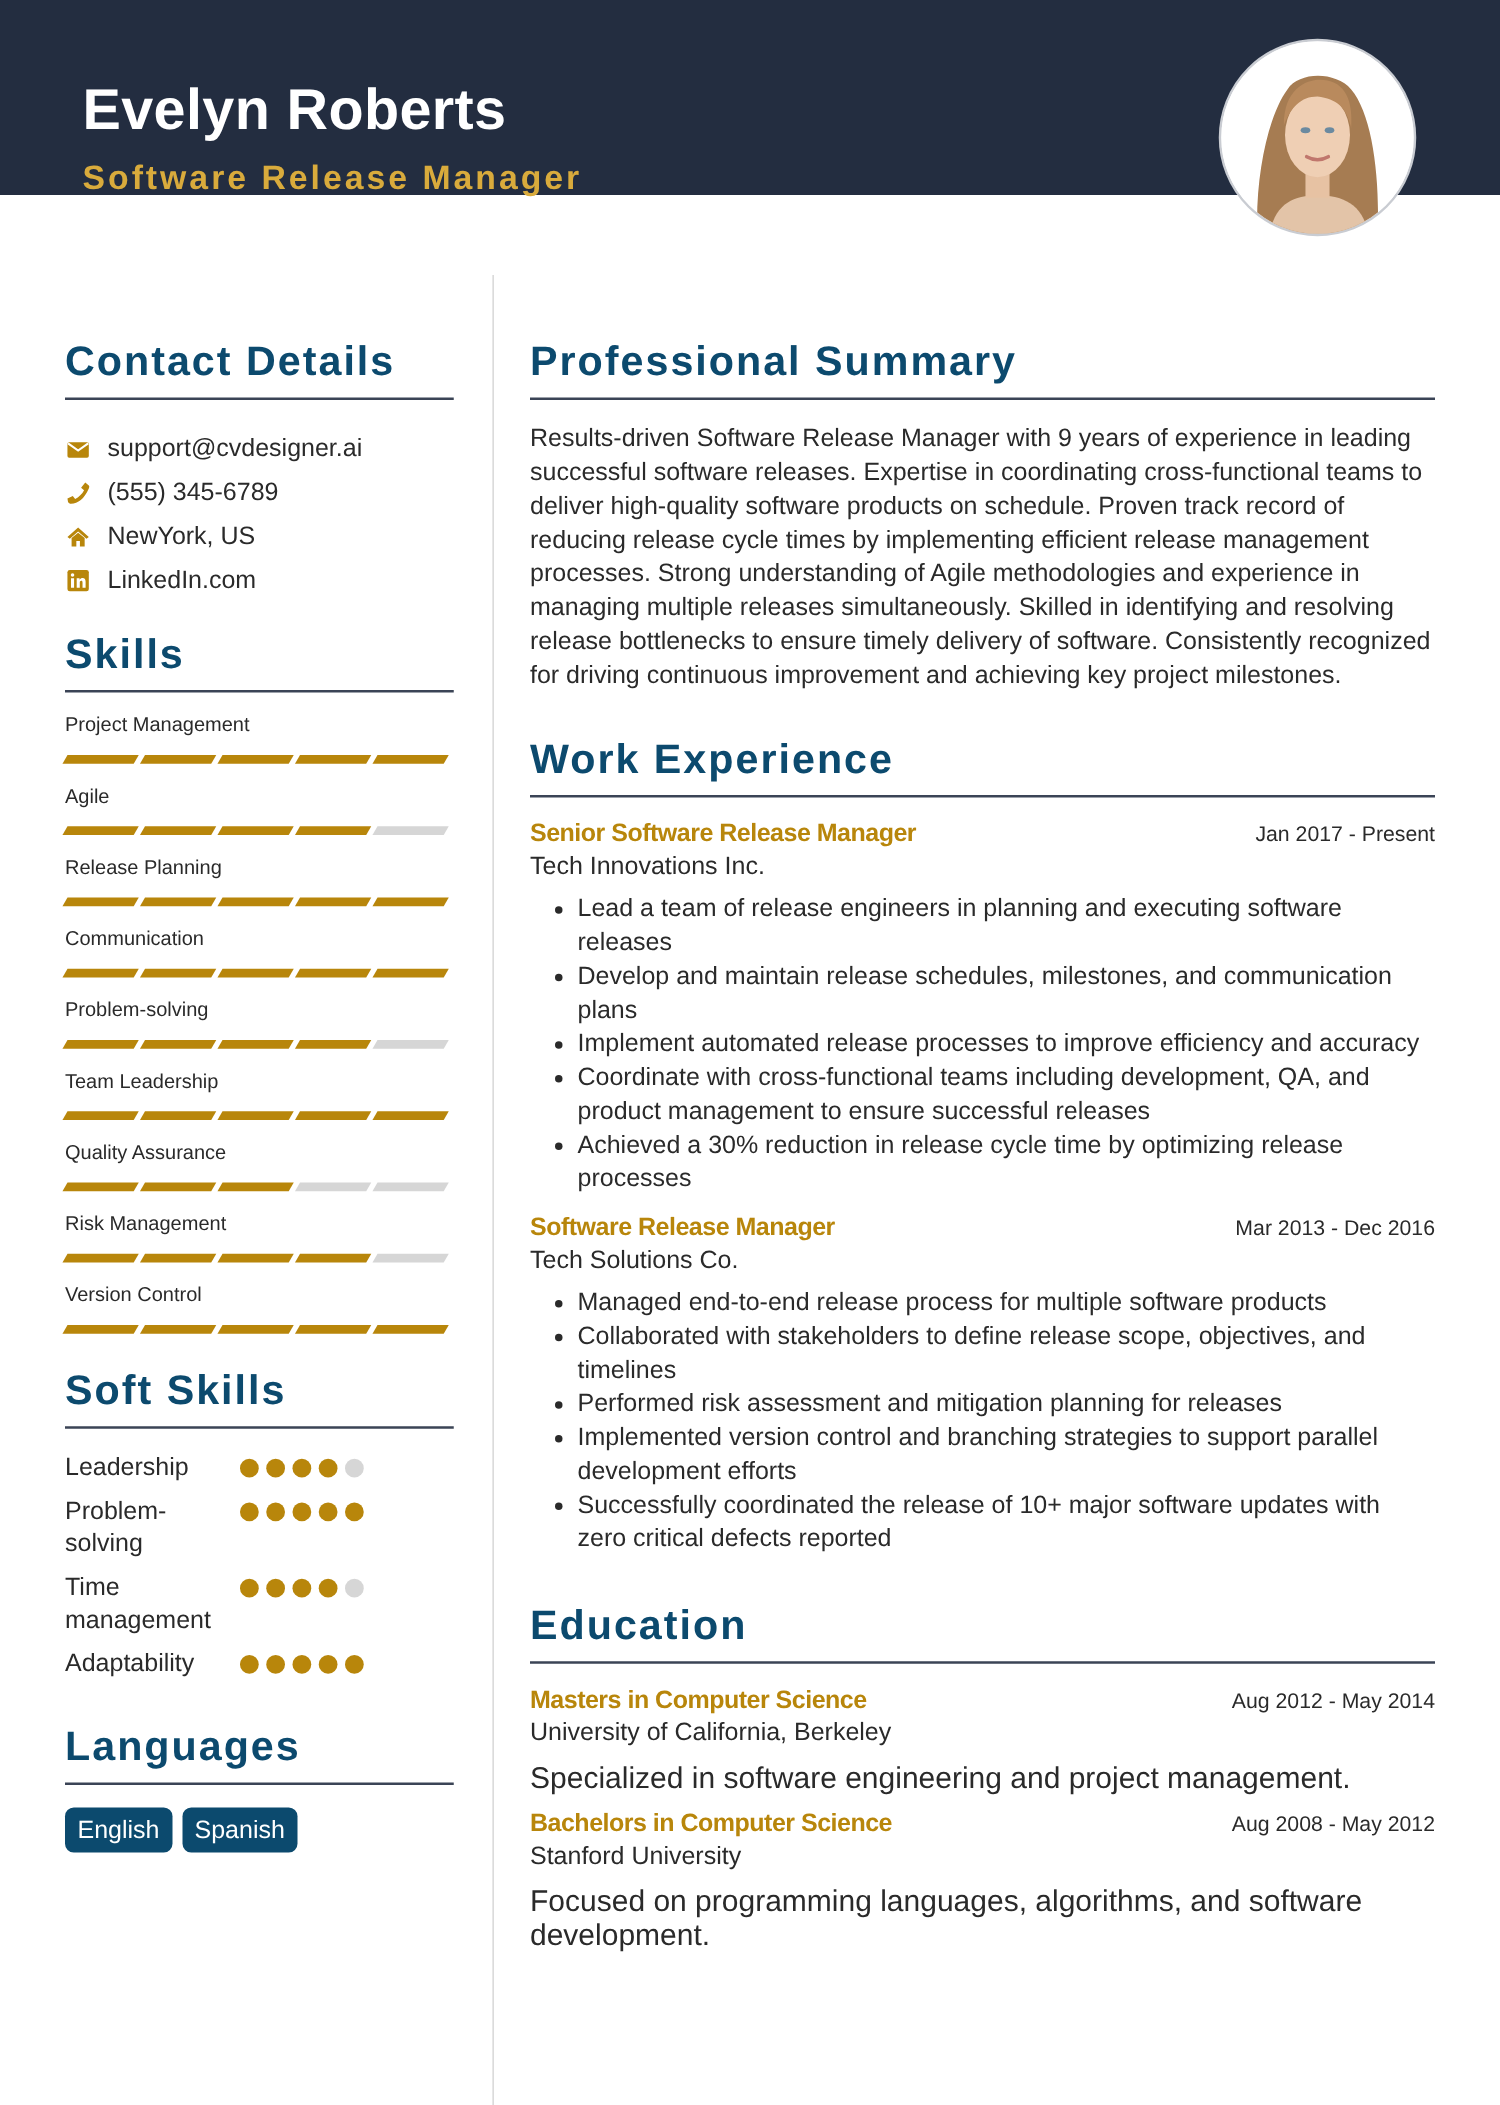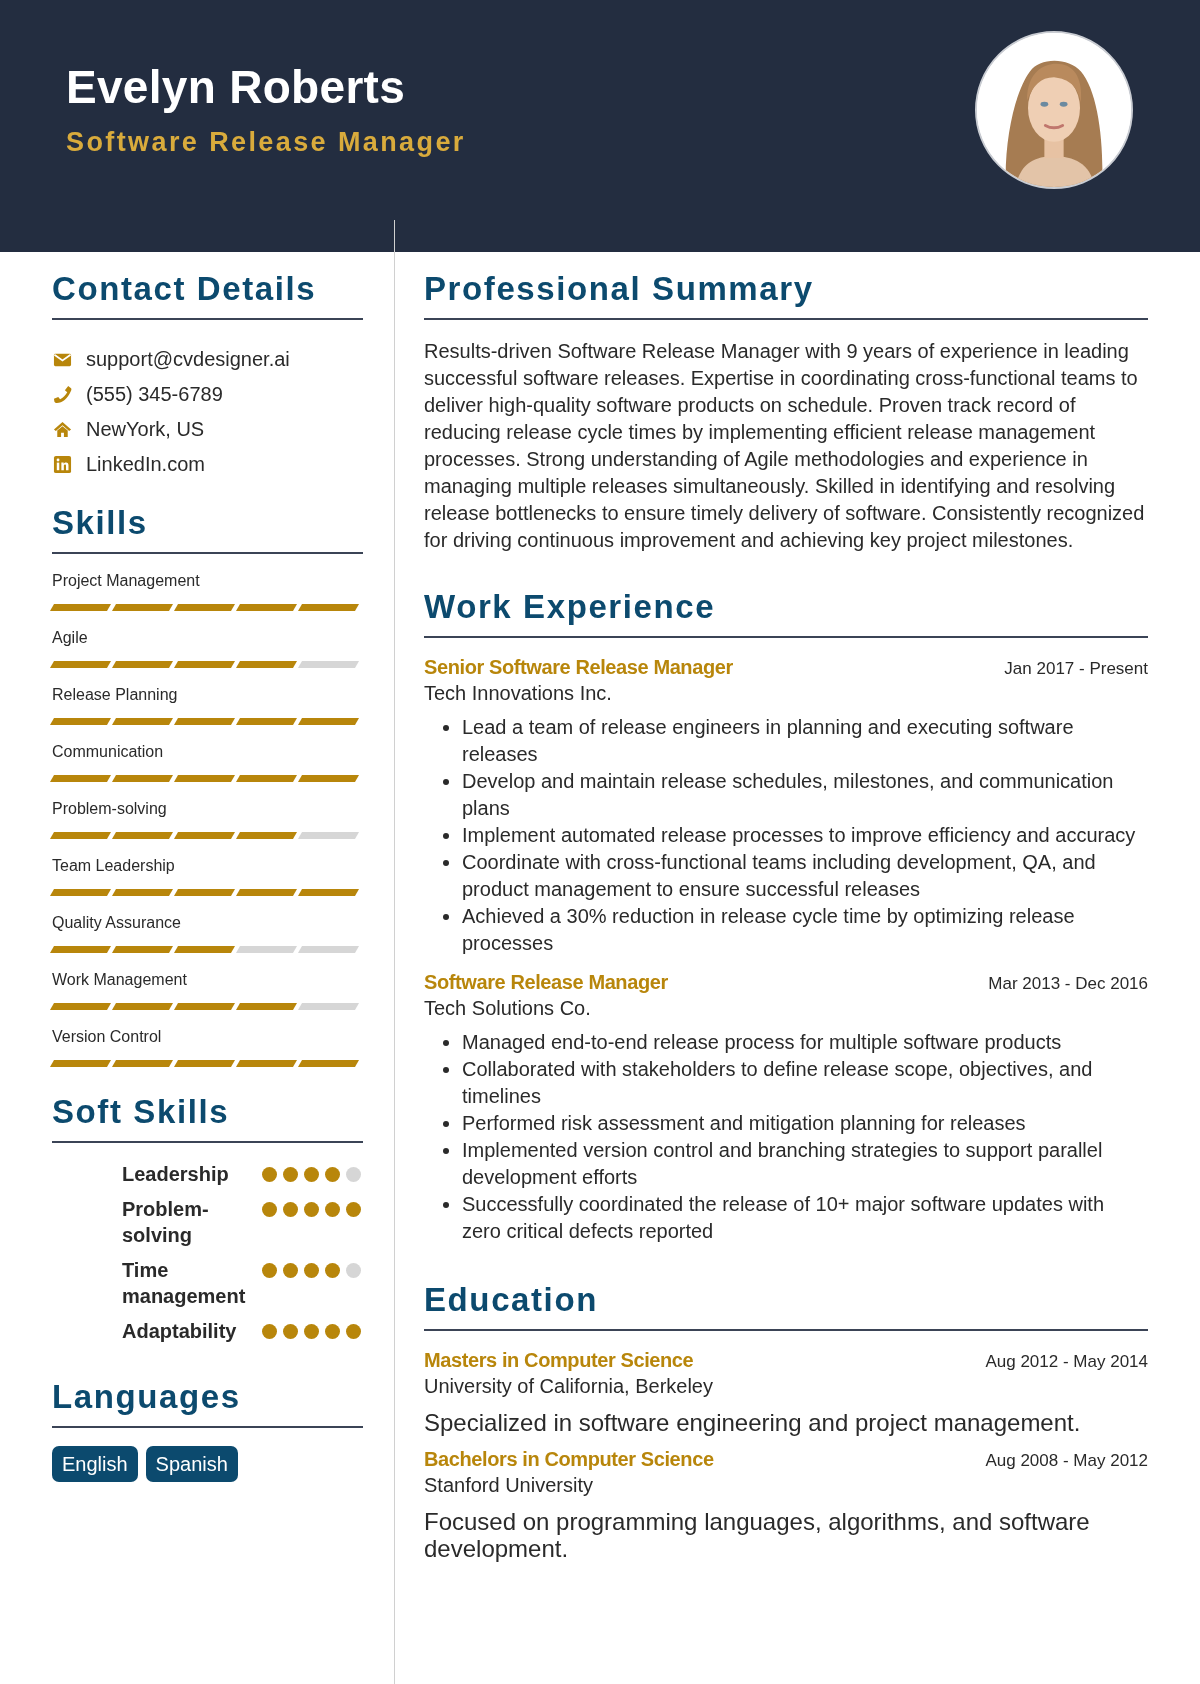--- a/index.html
+++ b/index.html
@@ -1,19 +1,19 @@
 <!DOCTYPE html>
 <html><head>
 <meta charset="utf-8">
 <style>
   * { box-sizing: border-box; margin: 0; padding: 0; }
   html, body { width: 1200px; height: 1684px; background: #ffffff; overflow: hidden; }
   body { font-family: "Liberation Sans", "DejaVu Sans", sans-serif; color: #222; position: relative; }
 
-  .header { position: absolute; left: 0; top: 0; width: 1200px; height: 252px; background: #232d40; }
+  .header { position: absolute; left: 0; top: 0; width: 1200px; height: 156px; background: #232d40; }
   .name { position: absolute; left: 66px; top: 60px; font-size: 46px; font-weight: bold; color: #ffffff; letter-spacing: 0.3px; }
   .role { position: absolute; left: 66px; top: 127px; font-size: 27px; font-weight: bold; color: #d9ab3c; letter-spacing: 2.4px; }
   .photo { position: absolute; left: 975px; top: 31px; width: 158px; height: 158px; border-radius: 50%; border: 2px solid #c9ccd2; overflow: hidden; background: #ffffff; }
   .photo svg { width: 100%; height: 100%; display: block; }
 
   .vdivider { position: absolute; left: 394px; top: 220px; width: 1px; height: 1464px; background: #d0d0d0; }
 
   .left { position: absolute; left: 52px; top: 272px; width: 311px; }
   .right { position: absolute; left: 424px; top: 272px; width: 724px; }
 
@@ -28,21 +28,21 @@
   .skills-sec { margin-top: 24px; }
   .skill { margin-top: 0; }
   .skill-label { font-size: 16px; color: #2a2a2a; line-height: 26px; height: 26px; }
   .skill-bar { display: flex; gap: 5px; margin-top: 10px; height: 7px; margin-bottom: 14px; }
   .seg { width: 57px; height: 7px; background: #b8860b; transform: skewX(-30deg); }
   .seg.off { background: #d6d6d6; }
   .skills-list { margin-top: 14px; }
 
   .soft-sec { margin-top: 28px; }
   .soft-list { margin-top: 18px; }
-  .soft { display: flex; justify-content: flex-end; align-items: flex-start; margin-bottom: 9px; font-weight: bold; }
+  .soft { display: flex; justify-content: flex-start; align-items: flex-start; margin-bottom: 9px; }
   .soft-label { font-size: 20px; color: #2a2a2a; line-height: 26px; width: 140px; }
   .dots { display: flex; gap: 6px; margin-top: 6px; margin-right: 2px; }
   .dot { width: 15px; height: 15px; border-radius: 50%; background: #b8860b; }
   .dot.off { background: #d6d6d6; }
 
   .lang-sec { margin-top: 36px; }
   .lang-list { display: flex; gap: 8px; margin-top: 18px; }
   .lang { background: #0c4a6e; color: #ffffff; font-size: 20px; border-radius: 7px; padding: 6px 10px; line-height: 24px; }
 
   .summary { font-size: 20px; line-height: 27px; color: #2a2a2a; margin-top: 18px; }
@@ -198,21 +198,21 @@
           <div class="skill-label">Quality Assurance</div>
           <div class="skill-bar">
             <span class="seg"></span>
             <span class="seg"></span>
             <span class="seg"></span>
             <span class="seg off"></span>
             <span class="seg off"></span>
           </div>
         </div>
         <div class="skill">
-          <div class="skill-label">Work Management</div>
+          <div class="skill-label">Risk Management</div>
           <div class="skill-bar">
             <span class="seg"></span>
             <span class="seg"></span>
             <span class="seg"></span>
             <span class="seg"></span>
             <span class="seg off"></span>
           </div>
         </div>
         <div class="skill">
           <div class="skill-label">Version Control</div>

